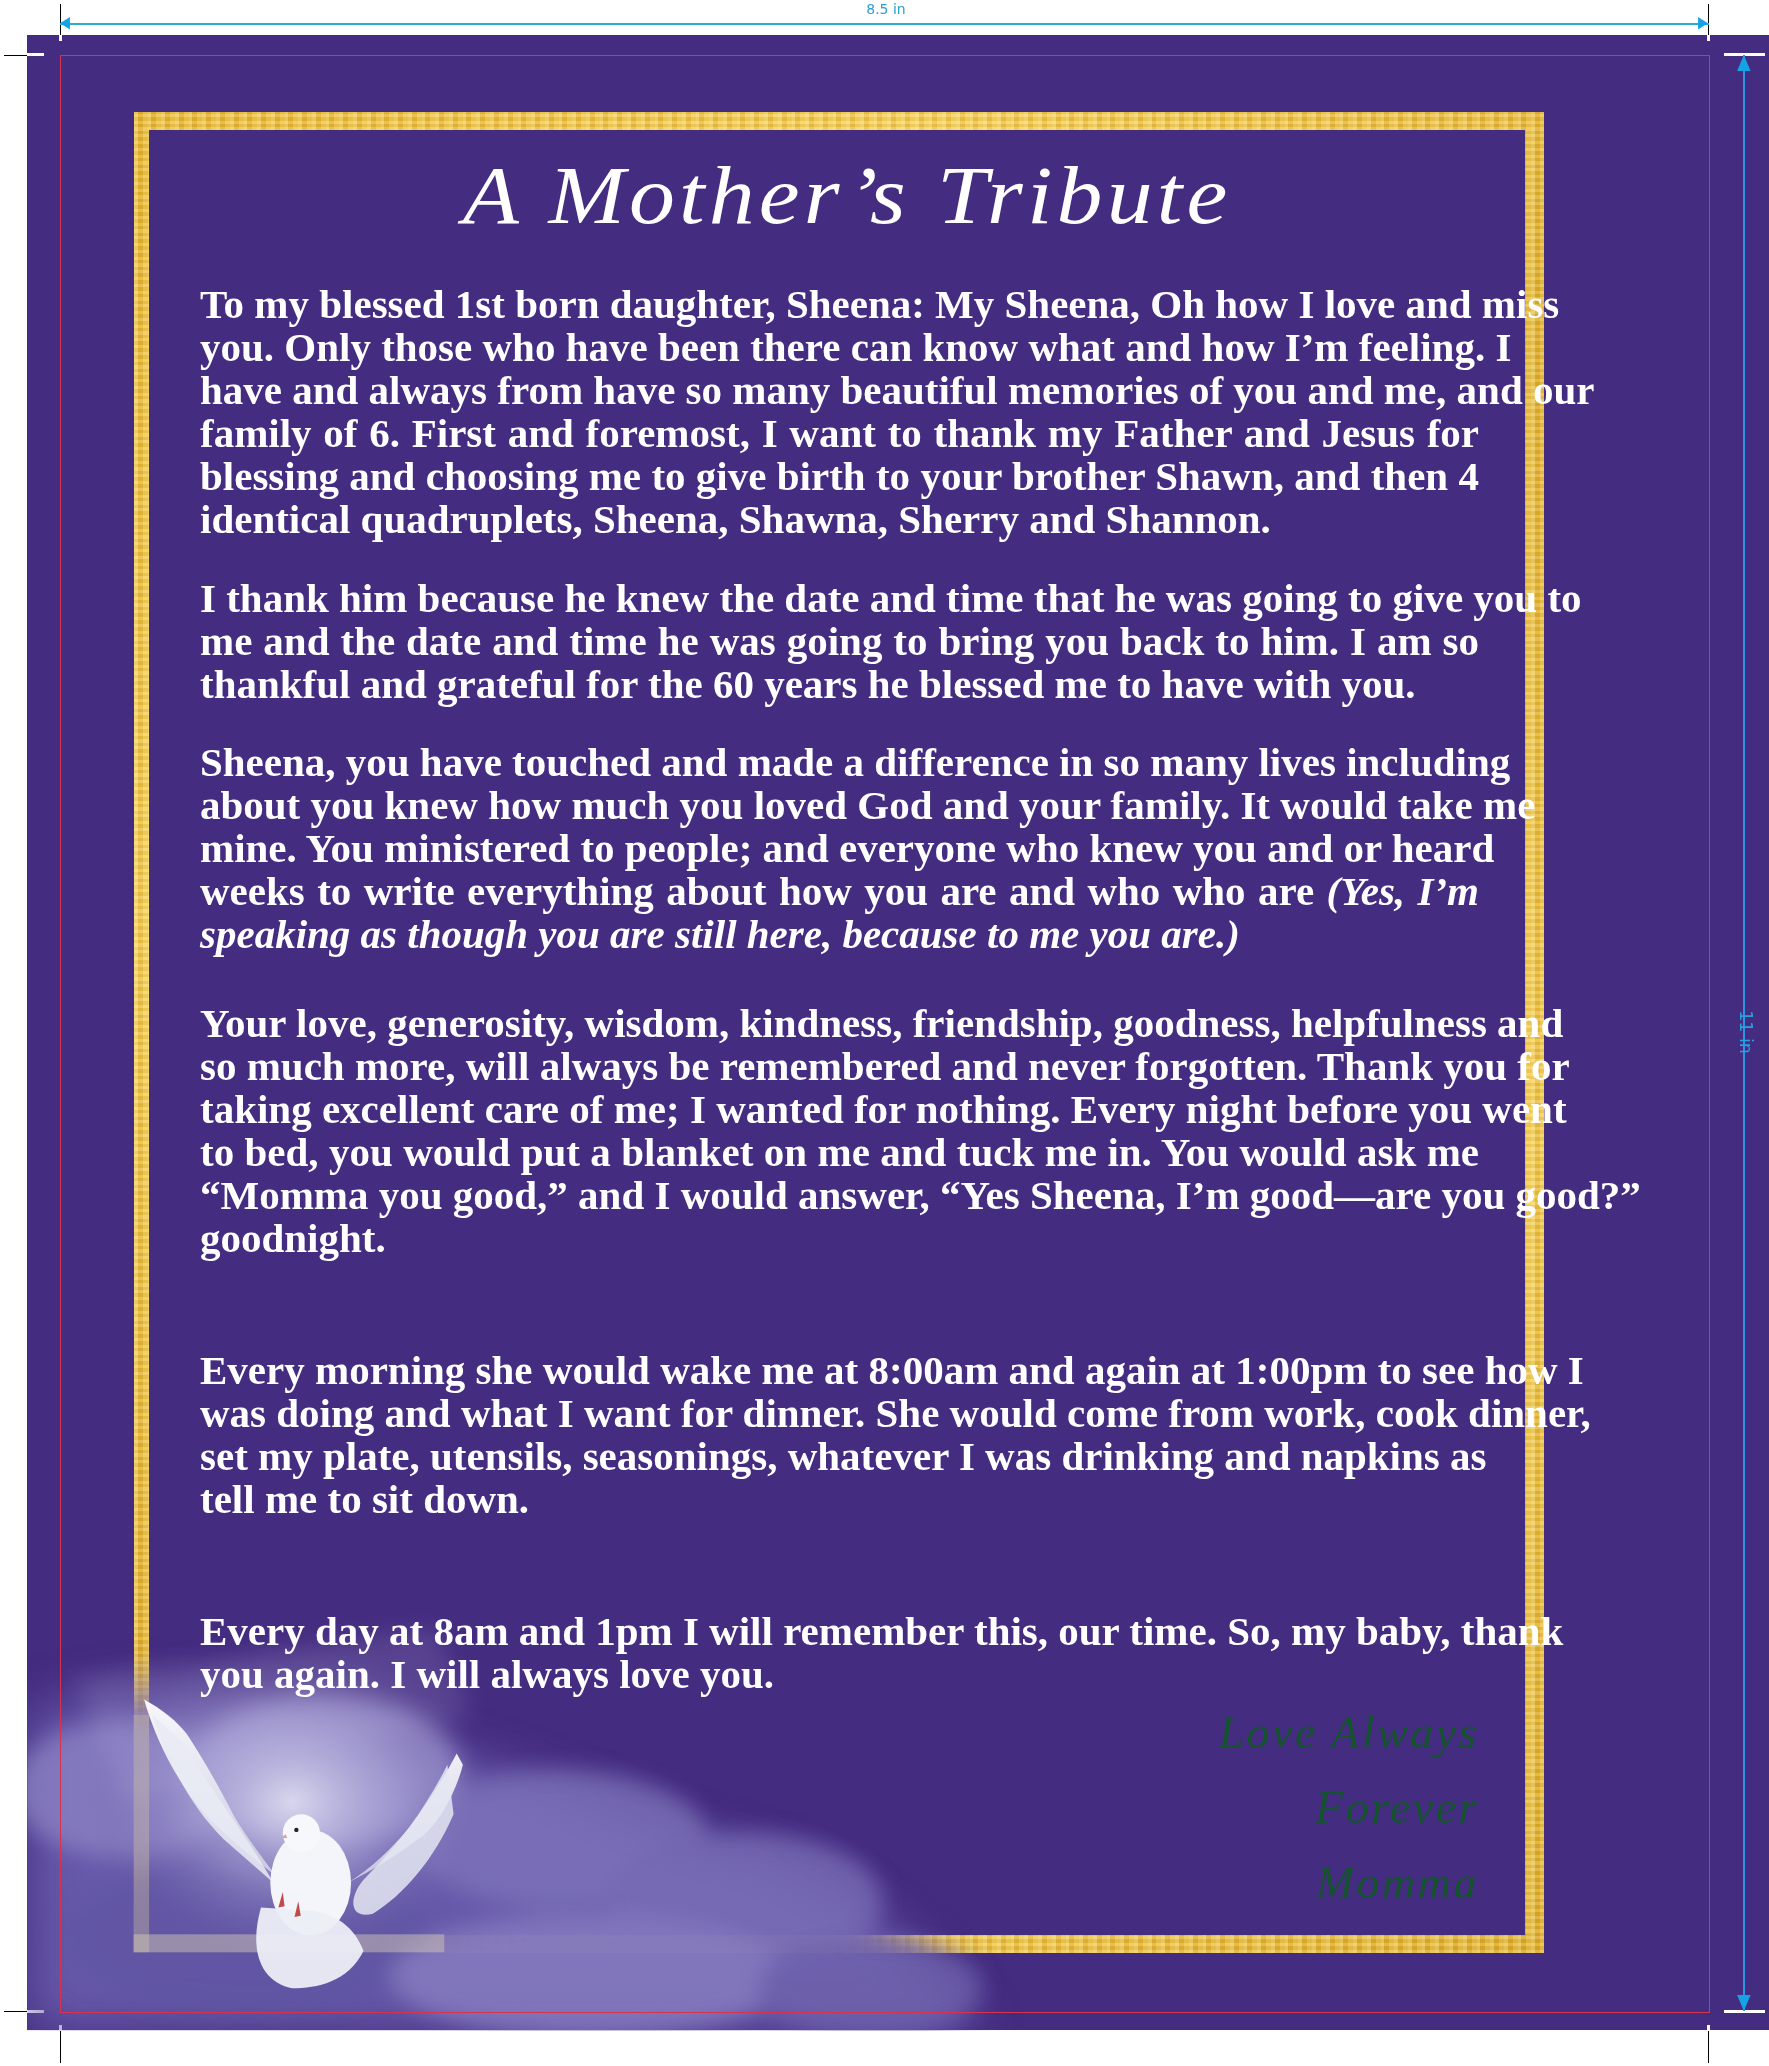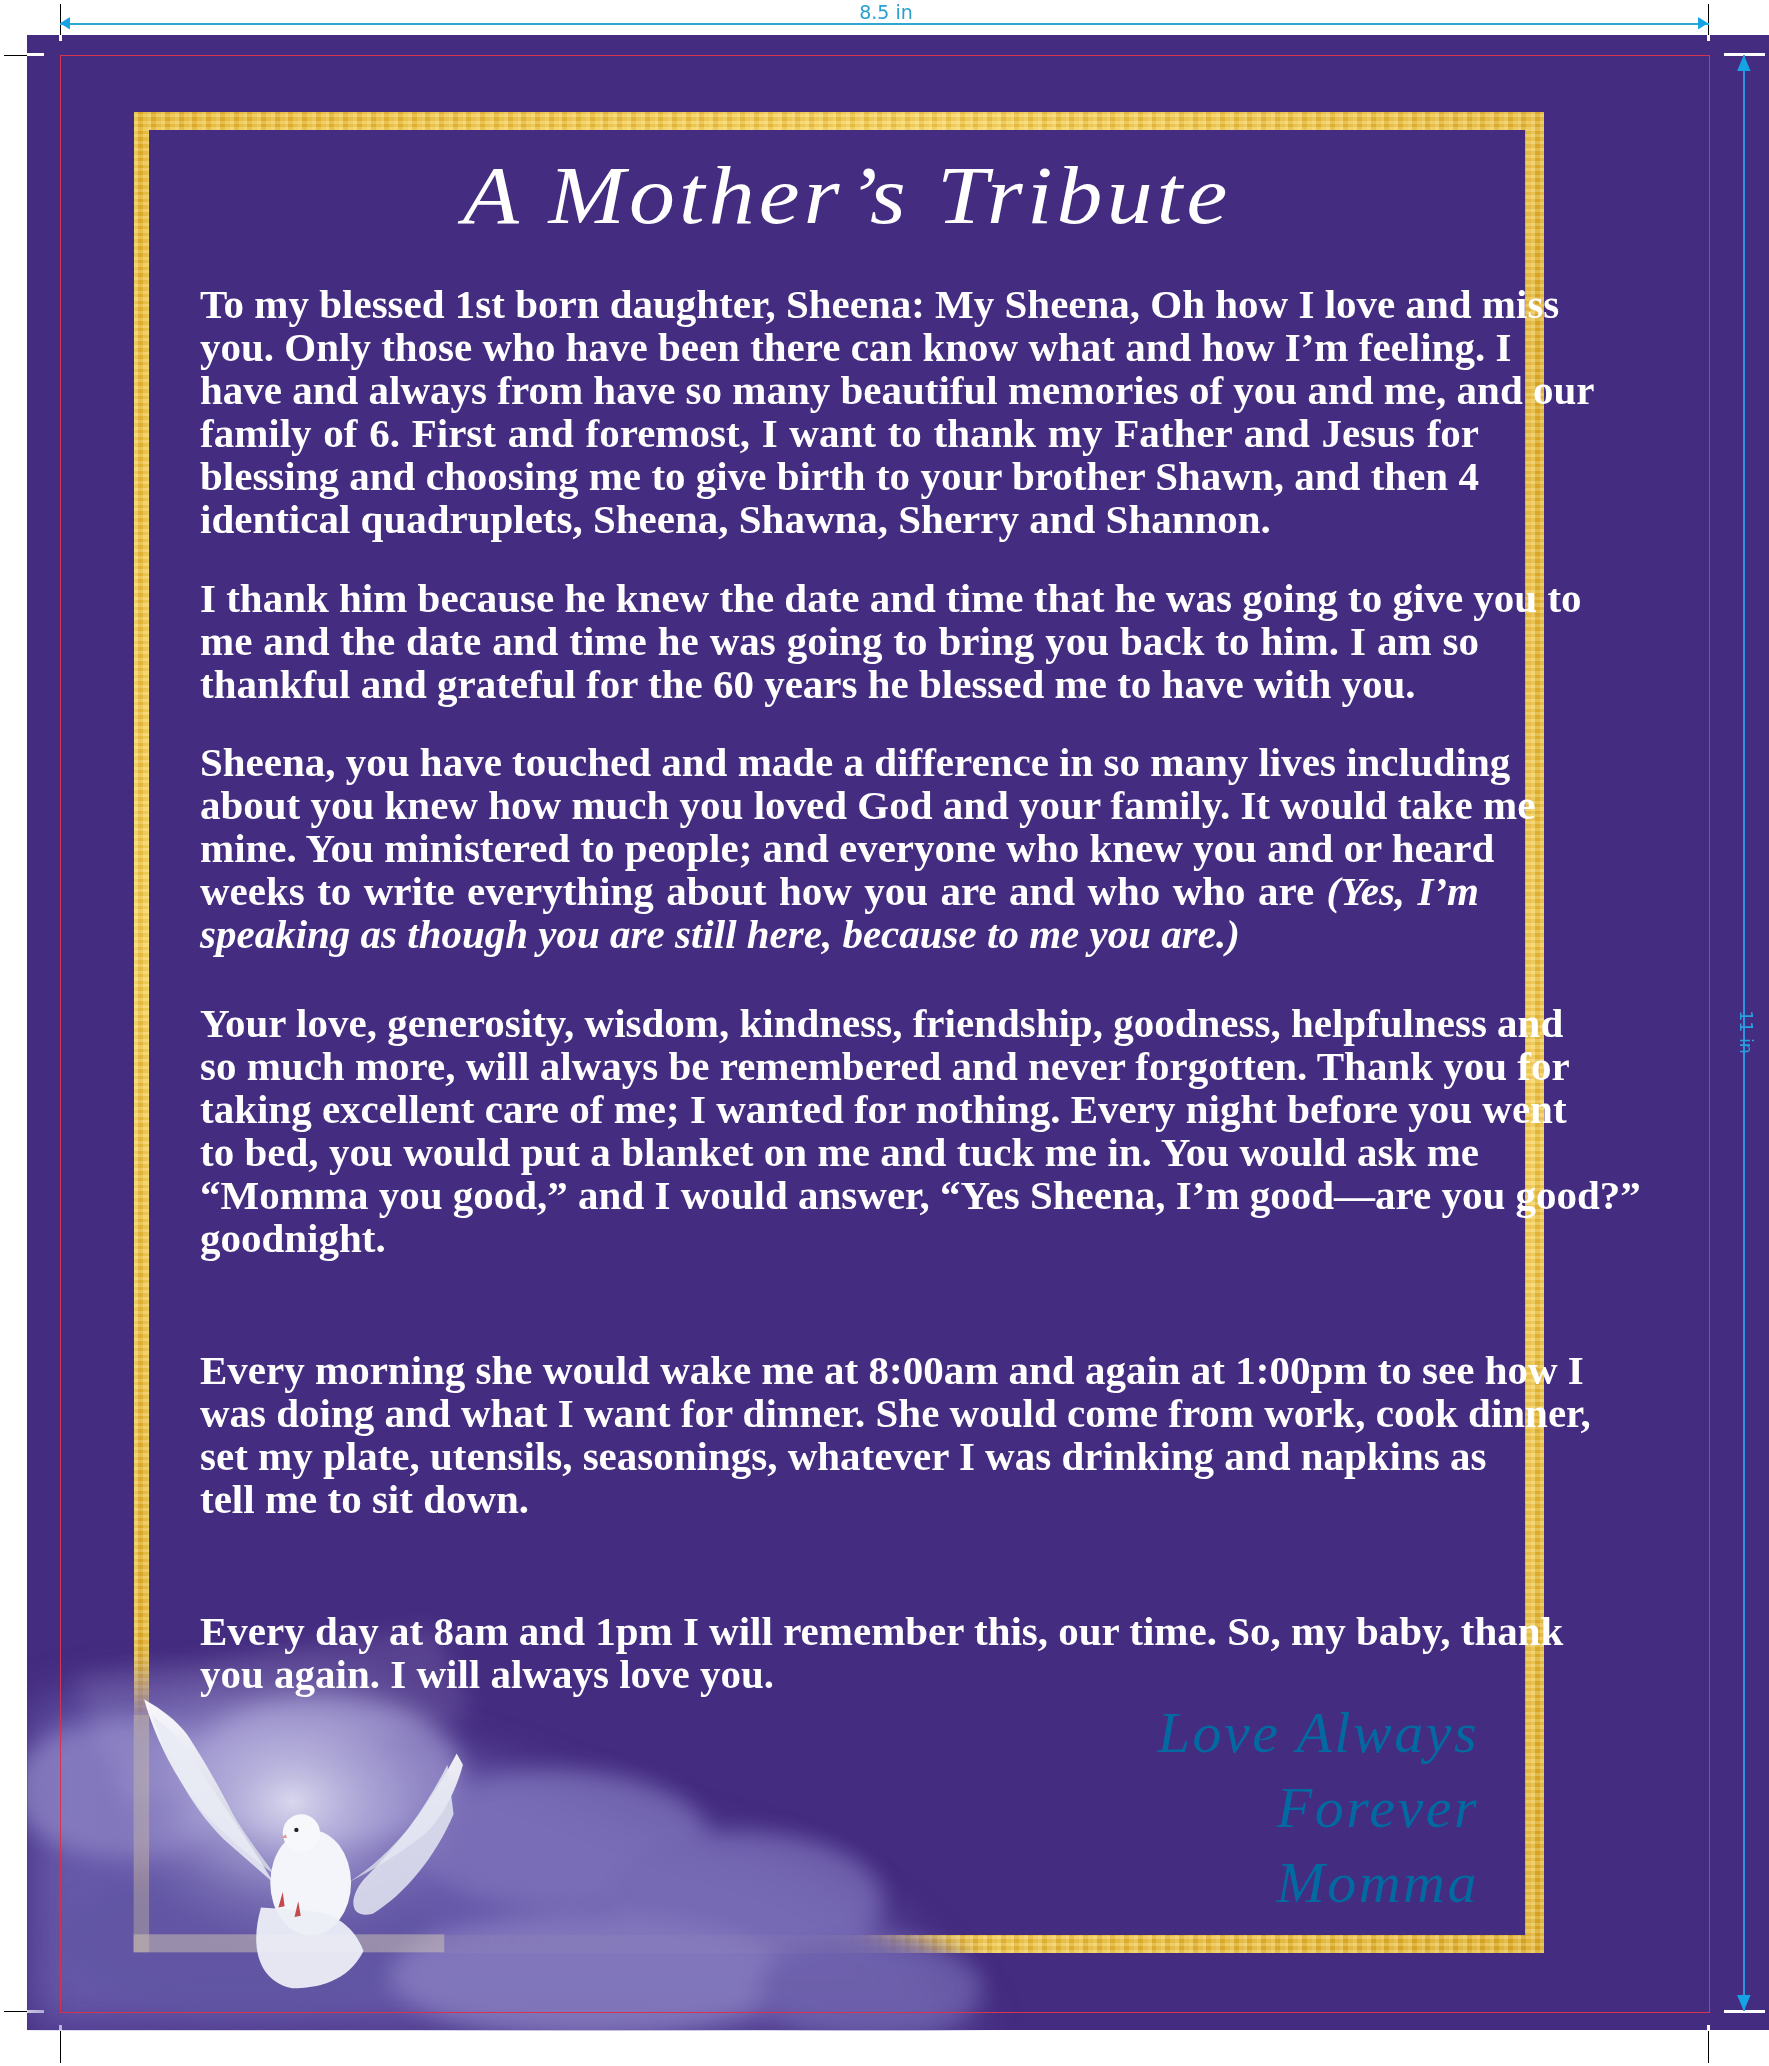--- a/index.html
+++ b/index.html
@@ -43,25 +43,25 @@
     font-family:"Liberation Serif", serif; font-weight:bold; font-size:41px; color:#ffffff;
     text-align:justify; text-align-last:justify; white-space:nowrap; overflow:visible;
   }
   .line.last { text-align:right; text-align-last:left; }
   .it { font-style:italic; }
 
   
   #signature { left:932px; top:1695px; width:547px; text-align:right; }
   .sig-line {
     display:block; height:75px; line-height:75px;
-    font-family:"Liberation Serif", serif; font-style:italic; font-size:58px;
-    color:#0369a1; letter-spacing:2.5px;
+    font-family:"Liberation Serif", serif; font-style:italic; font-size:46px;
+    color:#14532d; letter-spacing:2.5px;
   }
   #dim-top-line { left:60px; top:23px; width:1649px; height:1.9px; background:#2ea8d2; }
-  #dim-top-label { left:858px; top:1.2px; width:56px; font-family:"DejaVu Sans", sans-serif; font-size:19px; color:#2a9fd0; text-align:center; }
+  #dim-top-label { left:858px; top:1.2px; width:56px; font-family:"DejaVu Sans", sans-serif; font-size:14px; color:#2a9fd0; text-align:center; }
   #dim-right-line { left:1743px; top:55px; width:1.9px; height:1956px; background:#2a96e0; }
   #dim-right-label { left:1721px; top:1022px; width:50px; font-family:"DejaVu Sans", sans-serif; font-size:17.4px; color:#2aa0e0; text-align:center; transform:rotate(90deg); transform-origin:center; }
 
   .crop-black { background:#000000; }
   .crop-white { background:#ffffff; }
 </style>
 </head>
 <body>
 
 <div id="bleed" class="abs"></div>

